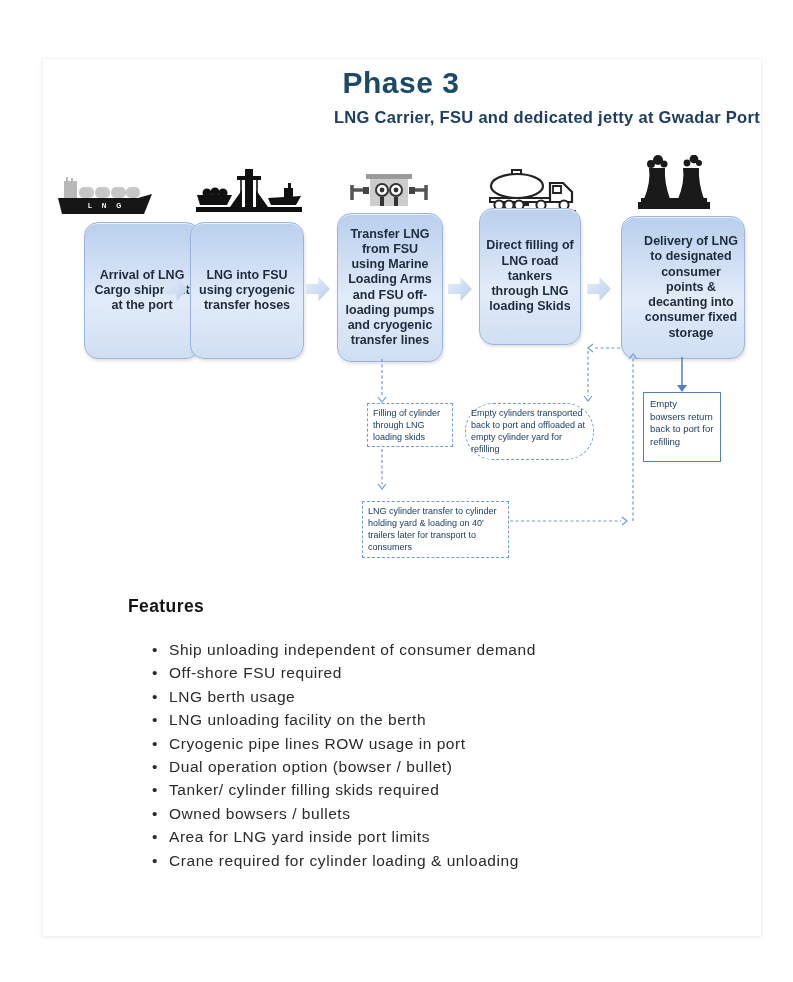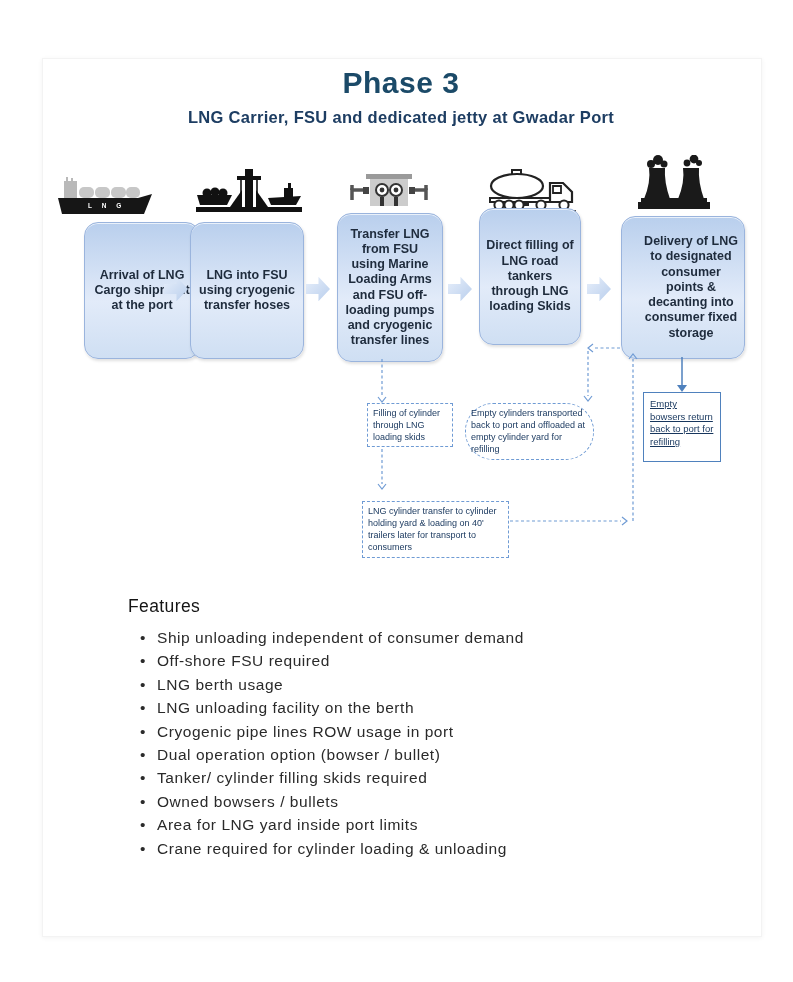--- a/index.html
+++ b/index.html
@@ -10,21 +10,21 @@
   .card{
     position:absolute;left:42px;top:58px;width:718px;height:877px;
     background:#ffffff;border:1px solid #f3f3f3;
     box-shadow:0 1px 5px rgba(0,0,0,0.05);
   }
   .title{
     position:absolute;left:42px;top:66px;width:718px;text-align:center;
     font-size:30px;font-weight:800;color:#1b4a68;letter-spacing:0.5px;
   }
   .subtitle{
-    position:absolute;left:42px;top:108px;width:718px;text-align:center;
+    position:absolute;left:42px;top:108px;width:718px;text-align:right;
     font-size:16.5px;font-weight:700;color:#1d3d62;letter-spacing:0.3px;
   }
   .icon{position:absolute;}
   .flow-box{
     position:absolute;border-radius:14px;border:1px solid #9ab4dd;
     background:linear-gradient(180deg,#b9cfed 0%,#e2ebf9 58%,#cfdff3 100%);
     display:flex;align-items:center;justify-content:center;
     box-shadow:inset 0 1px 0 rgba(255,255,255,0.7), 1px 2px 3px rgba(0,0,0,0.12);
   }
   .flow-box span{
@@ -33,28 +33,28 @@
   }
   .flow-arrow{
     position:absolute;width:24px;height:28px;
     background:linear-gradient(135deg,#e9f0fb 0%,#b7cdec 100%);
     clip-path:polygon(0 32%,52% 32%,52% 6%,100% 50%,52% 94%,52% 68%,0 68%);
   }
   .note{
     position:absolute;background:#ffffff;border:1.2px dashed #6f9bd4;
     font-size:9px;color:#17365d;line-height:1.32;padding:4px 5px;box-sizing:border-box;
   }
-  .note.solid{border:1.3px solid #4f81bd;font-size:9.5px;padding:5px 6px;text-decoration:underline;}
+  .note.solid{border:1.3px solid #4f81bd;font-size:9.5px;padding:5px 6px;}
   .overlay{position:absolute;left:0;top:0;width:793px;height:982px;pointer-events:none;}
   .features-heading{
-    position:absolute;left:128px;top:596px;font-size:17.5px;font-weight:400;
+    position:absolute;left:128px;top:596px;font-size:17.5px;font-weight:700;
     color:#141414;letter-spacing:0.4px;
   }
   .features-list{
-    position:absolute;left:138px;top:626px;width:476px;margin:0;padding:0;list-style:none;
+    position:absolute;left:138px;top:626px;width:476px;margin:12px;padding:0;list-style:none;
   }
   .features-list li{
     position:relative;padding-left:19px;font-size:15.5px;letter-spacing:0.55px;
     line-height:23.4px;color:#2a2a2a;text-align:justify;
   }
   .features-list li::before{
     content:"\2022";position:absolute;left:2px;top:0;color:#2a2a2a;
   }
 </style>
 </head>

